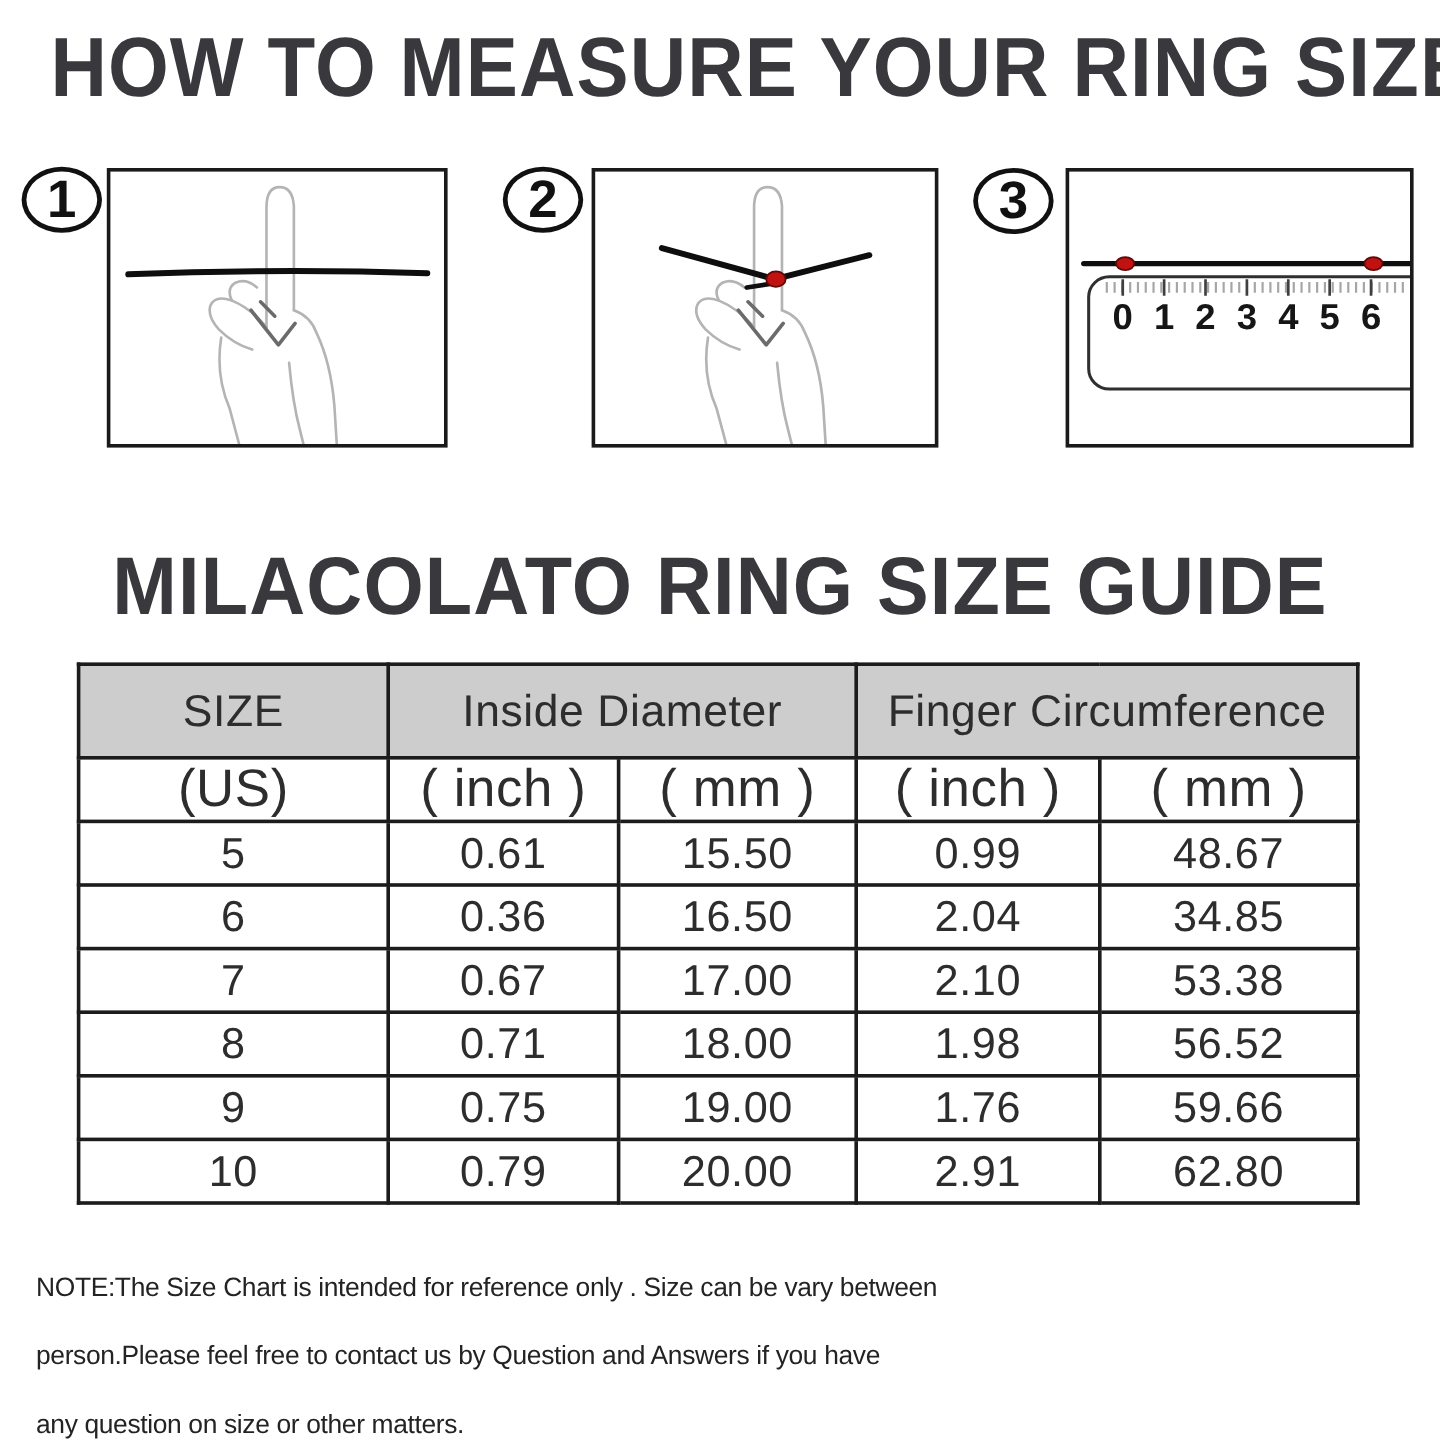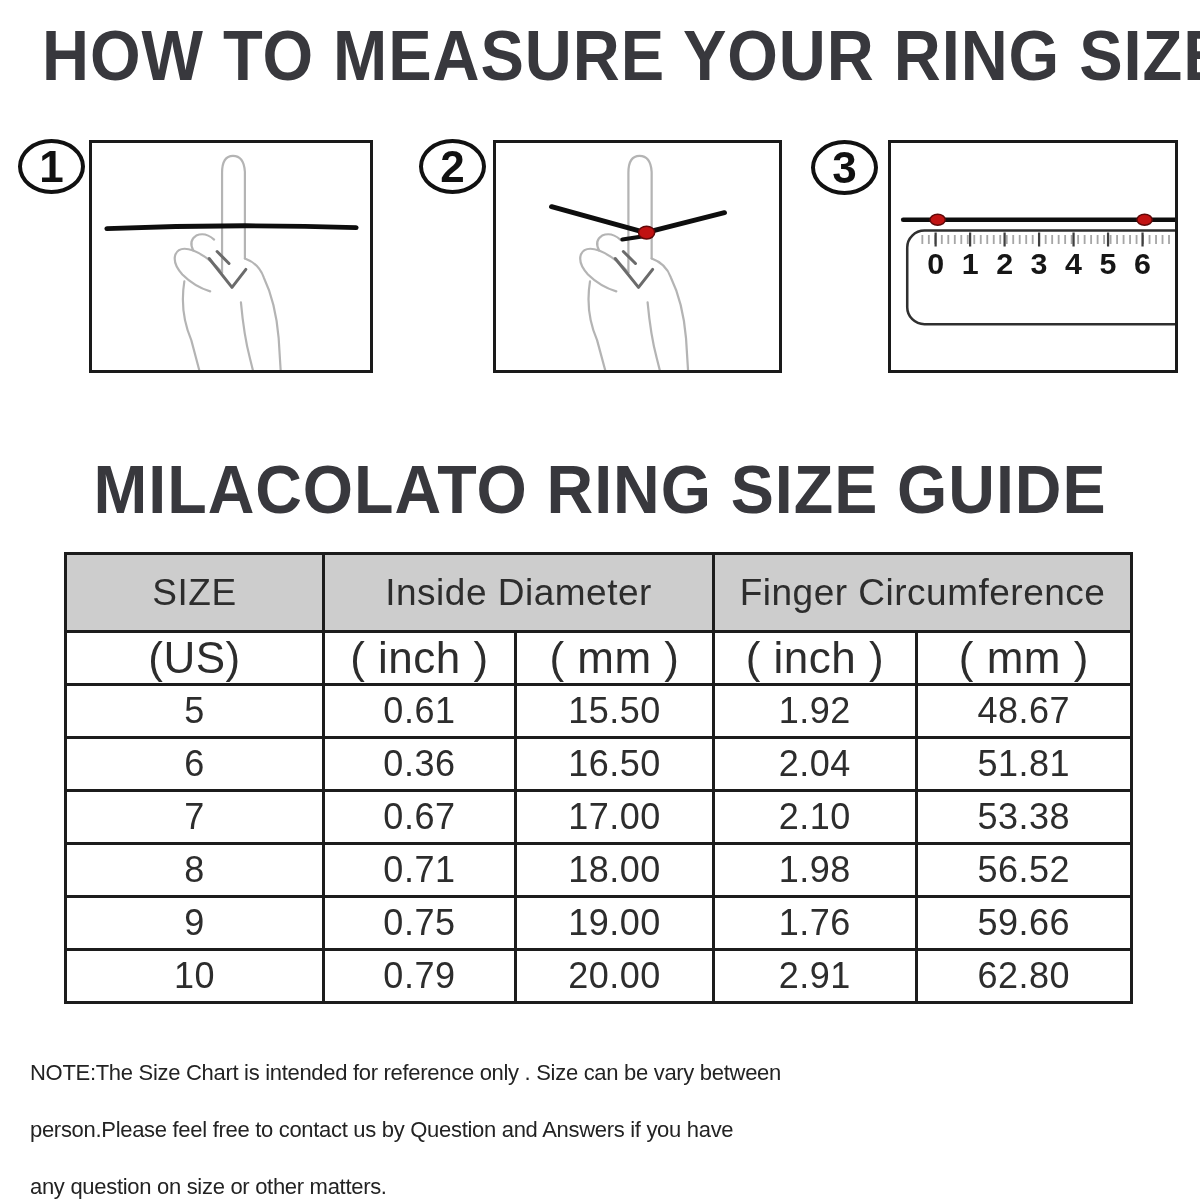--- a/index.html
+++ b/index.html
@@ -148,29 +148,29 @@
         <td>( mm )</td>
         <td>( inch )</td>
         <td>( mm )</td>
       </tr>
     </thead>
     <tbody>
       <tr>
         <td>5</td>
         <td>0.61</td>
         <td>15.50</td>
-        <td>1.92</td>
+        <td>0.99</td>
         <td>48.67</td>
       </tr>
       <tr>
         <td>6</td>
         <td>0.36</td>
         <td>16.50</td>
         <td>2.04</td>
-        <td>51.81</td>
+        <td>34.85</td>
       </tr>
       <tr>
         <td>7</td>
         <td>0.67</td>
         <td>17.00</td>
         <td>2.10</td>
         <td>53.38</td>
       </tr>
       <tr>
         <td>8</td>

